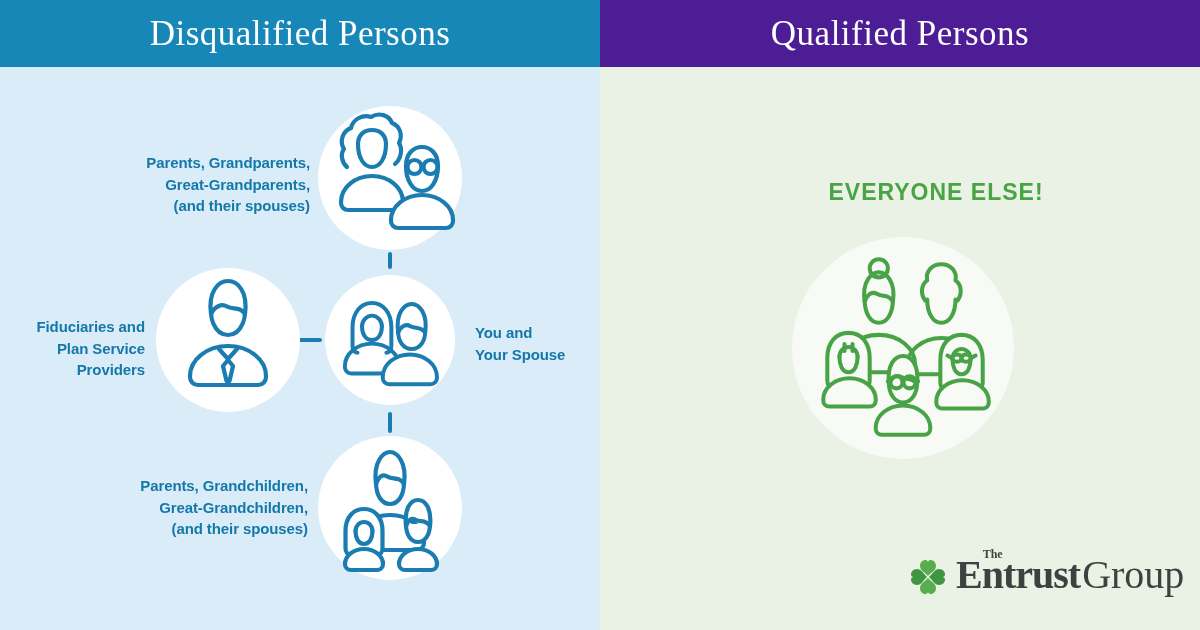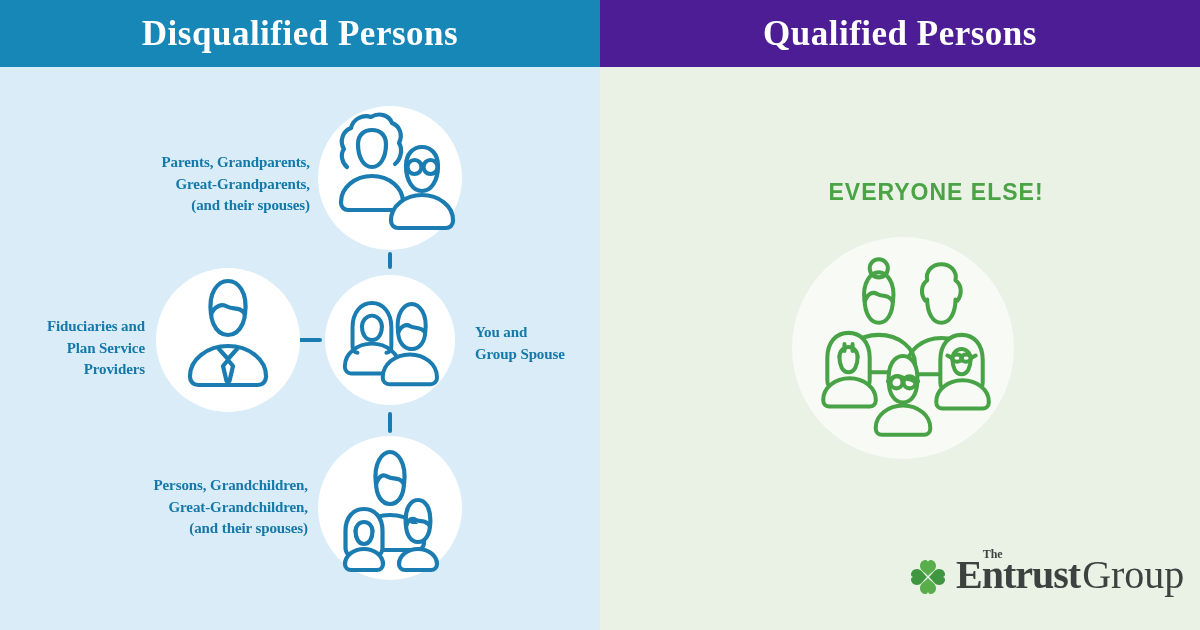--- a/index.html
+++ b/index.html
@@ -7,25 +7,25 @@
          font-family:"Liberation Sans",sans-serif;}
   .panel{position:absolute;top:0;height:630px;width:600px;}
   .panel-left{left:0;background:#d9ecf8;}
   .panel-right{left:600px;background:#eaf2e5;}
 
   .hdr{position:absolute;top:0;left:0;width:600px;height:67px;
        display:flex;align-items:center;justify-content:center;}
   .hdr-blue{background:#1787b8;}
   .hdr-green{background:#4c1d95;}
   .hdr h1{margin:0;color:#ffffff;font-family:"Liberation Serif","DejaVu Serif",serif;
-          font-size:35px;font-weight:700;letter-spacing:.5px;}
+          font-size:35px;font-weight:400;letter-spacing:.5px;}
 
   .label{position:absolute;color:#1478a9;font-size:15px;font-weight:700;
          line-height:21.5px;letter-spacing:-.1px;}
-  .label span{display:block;font-family:Liberation Serif, serif;}
+  .label span{display:block;}
   .align-right{text-align:right;}
   .align-left{text-align:left;}
 
   .circle{position:absolute;border-radius:50%;background:#ffffff;
           display:flex;align-items:center;justify-content:center;}
   .circle-green{background:#f8faf5;}
 
   .connector{position:absolute;background:#1a7cb0;border-radius:2px;}
 
   .headline{position:absolute;left:0;top:179px;width:672px;text-align:center;
@@ -61,24 +61,24 @@
       <span>Great-Grandparents,</span>
       <span>(and their spouses)</span>
     </div>
     <div class="label align-right" style="right:455px;top:316px;margin-left:32px;">
       <span>Fiduciaries and</span>
       <span>Plan Service</span>
       <span>Providers</span>
     </div>
     <div class="label align-left" style="left:475px;top:322px;">
       <span>You and</span>
-      <span>Group Spouse</span>
+      <span>Your Spouse</span>
     </div>
     <div class="label align-right" style="right:292px;top:475px;">
-      <span>Persons, Grandchildren,</span>
+      <span>Parents, Grandchildren,</span>
       <span>Great-Grandchildren,</span>
       <span>(and their spouses)</span>
     </div>
 
     <div class="circle" style="left:318px;top:106px;width:144px;height:144px;">
       <svg width="144" height="144" viewBox="0 0 144 144">
         <g fill="none" stroke="#1a7cb0" stroke-width="4.2" stroke-linecap="round" stroke-linejoin="round">
           <path d="M29,61 C24,57 22,48 26,43 C21,35 25,25 33,22 C35,13 45,8 53,11 C61,6 71,9 74,17 C82,20 85,29 81,37 C85,43 83,53 77,58"></path>
           <path d="M40,38 C40,52 46,61 54,61 C62,61 68,52 68,38 C68,29 62,24 54,24 C46,24 40,29 40,38"></path>
           <path d="M23,96 a31,26 0 0 1 62,0 l0,1 a7,7 0 0 1 -7,7 l-48,0 a7,7 0 0 1 -7,-7 z"></path>

